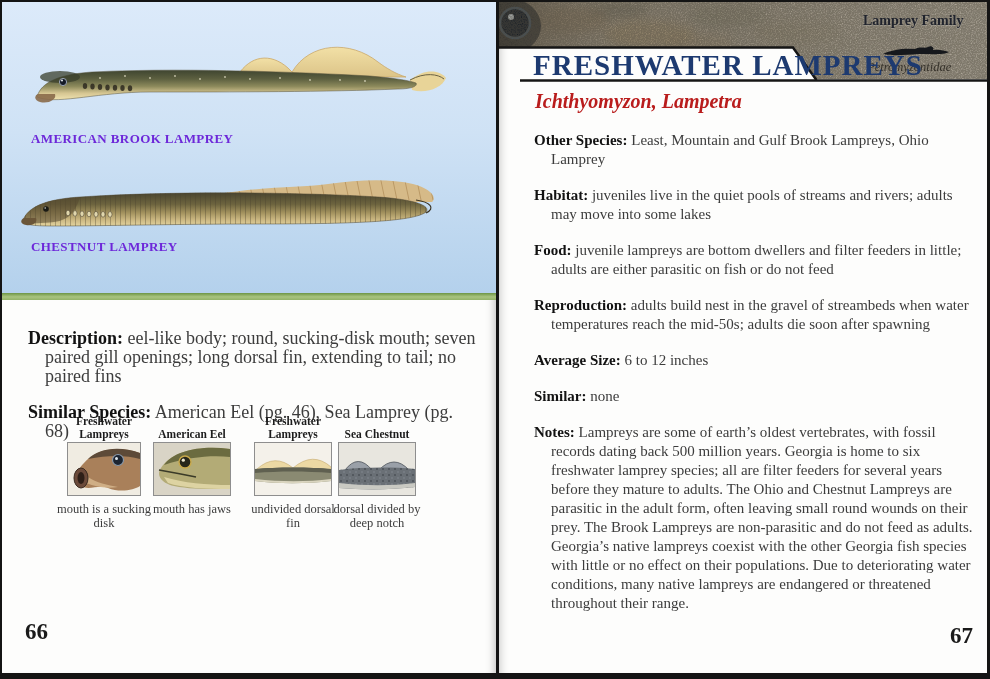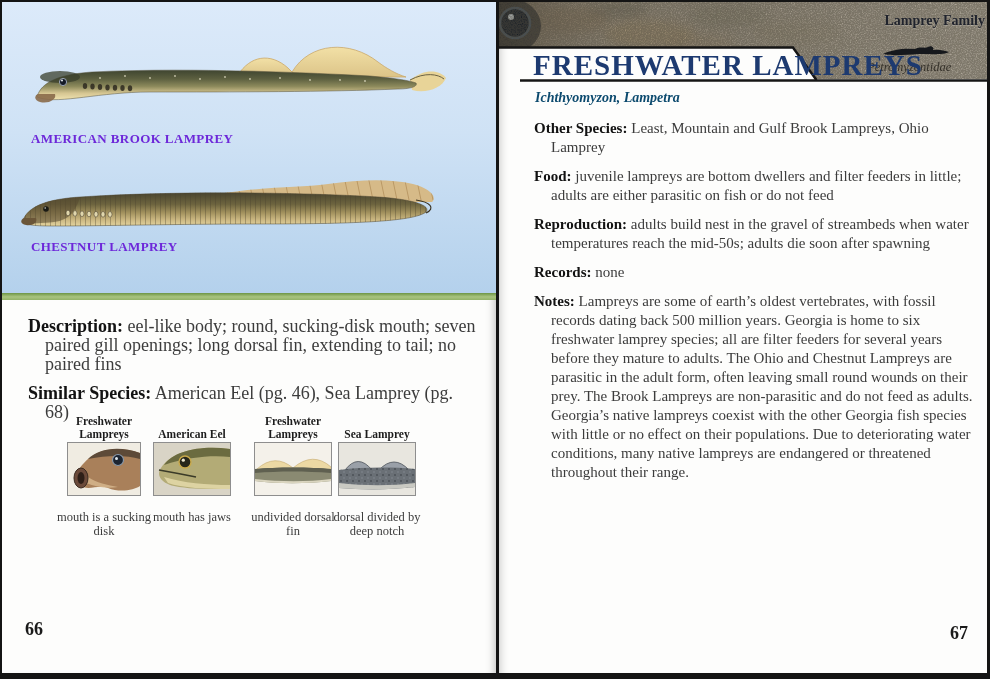--- a/index.html
+++ b/index.html
@@ -15,47 +15,47 @@
   .green-bar{position:absolute;left:0;top:291px;width:494px;height:7px;
              background:linear-gradient(180deg,#6d9544 0%,#a9c47f 55%,#93b267 100%);}
   .fish1{position:absolute;left:28px;top:24px;}
   .fish2{position:absolute;left:16px;top:170px;}
   .species-label{position:absolute;left:29px;font-weight:bold;font-size:13px;
                  letter-spacing:.4px;color:#6d28d9;}
   #label1{top:129px;}
   #label2{top:237px;}
   .text-block{position:absolute;left:26px;top:310px;width:452px;color:#3c3c3c;
               font-size:18px;line-height:19px;}
-  .entry{margin:5px 0 10px 0;padding-left:17px;text-indent:-17px;}
+  .entry{margin:17px 0 10px 0;padding-left:17px;text-indent:-17px;}
   .entry b{color:#121212;}
   .cmp{position:absolute;text-align:center;color:#3c3c3c;}
   .cmp-title{height:30px;display:flex;align-items:flex-end;justify-content:center;
              font-weight:bold;font-size:11.5px;line-height:12.5px;color:#1c1c1c;}
   .cmp-box{margin:2px auto 0;border:1px solid #8e8e8e;background:#eceae3;}
-  .cmp-cap{margin-top:10px;font-size:12.5px;line-height:14px;}
+  .cmp-cap{margin-top:2px;font-size:12.5px;line-height:14px;}
   #cmp0{left:52px;top:408px;width:100px;}
   #cmp1{left:146px;top:408px;width:88px;}
   #cmp2{left:246px;top:408px;width:90px;}
   #cmp3{left:330px;top:408px;width:90px;}
-  .pagenum{position:absolute;font-weight:bold;font-size:18px;color:#1a1a1a;}
+  .pagenum{position:absolute;font-weight:bold;font-size:23px;color:#1a1a1a;}
   #pn-left{left:23px;top:617px;}
   #pn-right{left:451px;top:621px;}
 
   
   .band{position:absolute;left:0;top:0;}
-  .family-badge{position:absolute;left:364px;top:11px;width:122px;text-align:right;
+  .family-badge{position:absolute;left:364px;top:11px;width:122px;text-align:left;
                 font-weight:bold;font-size:14px;color:#20232c;
                 text-shadow:0 1px 1px rgba(255,255,255,.25);}
   .silhouette{position:absolute;left:382px;top:41px;}
   .family-latin{position:absolute;left:368px;top:58px;width:114px;text-align:left;
                 font-style:italic;font-size:12.5px;color:#35312a;}
   .rp-title{position:absolute;left:34px;top:47px;font-weight:bold;font-size:29px;
             letter-spacing:1px;color:#1d3a70;}
   .rp-genera{position:absolute;left:36px;top:88px;font-weight:bold;font-style:italic;
-             font-size:14px;color:#0c4a6e;}
+             font-size:20px;color:#b91c1c;}
   .rp-entries{position:absolute;left:35px;top:112px;width:442px;color:#3c3c3c;
               font-size:15px;line-height:19px;}
 </style>
 </head>
 <body>
 
 <div id="spread">
 
   <div class="page" id="page-left">
     <div class="blue-panel"></div>
@@ -186,21 +186,21 @@
         <rect width="76" height="52" fill="#f4f1ea"></rect>
         <path d="M2,26 Q20,10 38,25 Q58,8 76,24 L76,29 L2,29 Z" fill="#ecd9a4" stroke="#cbb278" stroke-width="0.7"></path>
         <path d="M0,26 C20,24 56,24 76,26 L76,38 C50,41 24,41 0,38 Z" fill="#8a8a72"></path>
         <path d="M0,26 C20,24 56,24 76,26 L76,30 C50,28 24,28 0,30 Z" fill="#5f6050"></path>
         <path d="M0,36 C26,39 52,39 76,36 L76,38 C50,41 24,41 0,38 Z" fill="#d9d4be"></path>
       </svg>
       <div class="cmp-cap">undivided dorsal fin</div>
     </div>
 
     <div class="cmp" id="cmp3">
-      <div class="cmp-title">Sea Lamprey</div>
+      <div class="cmp-title">Sea Chestnut</div>
       <svg class="cmp-box" width="76" height="52" viewBox="0 0 76 52">
         <defs>
           <pattern id="mot" patternUnits="userSpaceOnUse" width="6" height="6">
             <circle cx="2" cy="2" r="1.1" fill="#343a40" opacity="0.55"></circle>
             <circle cx="5" cy="5" r="0.8" fill="#9aa2aa" opacity="0.5"></circle>
           </pattern>
         </defs>
         <rect width="76" height="52" fill="#e8e6df"></rect>
         <path d="M6,27 Q19,10 33,27 Z" fill="#9aa0a8" stroke="#4a5058" stroke-width="0.8"></path>
         <path d="M40,27 Q55,11 70,27 Z" fill="#9aa0a8" stroke="#4a5058" stroke-width="0.8"></path>
@@ -261,21 +261,23 @@
     <svg class="silhouette" width="72" height="16" viewBox="0 0 72 16">
       <path d="M2,11 C10,7 22,5 34,6 C40,3 44,6 47,4 C50,2 54,5 52,7 C58,6 64,8 68,9 C64,12 50,11 38,11 C24,12 10,13 2,11 Z" fill="#16181c"></path>
     </svg>
     <div class="family-latin">Petromyzontidae</div>
 
     <div class="rp-title">FRESHWATER LAMPREYS</div>
     <div class="rp-genera">Ichthyomyzon, Lampetra</div>
 
     <div class="rp-entries">
       <p class="entry"><b>Other Species:</b> <span>Least, Mountain and Gulf Brook Lampreys, Ohio Lamprey</span></p>
+      <p class="entry"><b>Habitat:</b> <span>juveniles live in the quiet pools of streams and rivers; adults may move into some lakes</span></p>
       <p class="entry"><b>Food:</b> <span>juvenile lampreys are bottom dwellers and filter feeders in little; adults are either parasitic on fish or do not feed</span></p>
       <p class="entry"><b>Reproduction:</b> <span>adults build nest in the gravel of streambeds when water temperatures reach the mid-50s; adults die soon after spawning</span></p>
-      <p class="entry"><b>Records:</b> <span>none</span></p>
+      <p class="entry"><b>Average Size:</b> <span>6 to 12 inches</span></p>
+      <p class="entry"><b>Similar:</b> <span>none</span></p>
       <p class="entry"><b>Notes:</b> <span>Lampreys are some of earth’s oldest vertebrates, with fossil records dating back 500 million years. Georgia is home to six freshwater lamprey species; all are filter feeders for several years before they mature to adults. The Ohio and Chestnut Lampreys are parasitic in the adult form, often leaving small round wounds on their prey. The Brook Lampreys are non-parasitic and do not feed as adults. Georgia’s native lampreys coexist with the other Georgia fish species with little or no effect on their populations. Due to deteriorating water conditions, many native lampreys are endangered or threatened throughout their range.</span></p>
     </div>
 
     <div class="pagenum" id="pn-right">67</div>
   </div>
 </div>
 
 </body></html>

